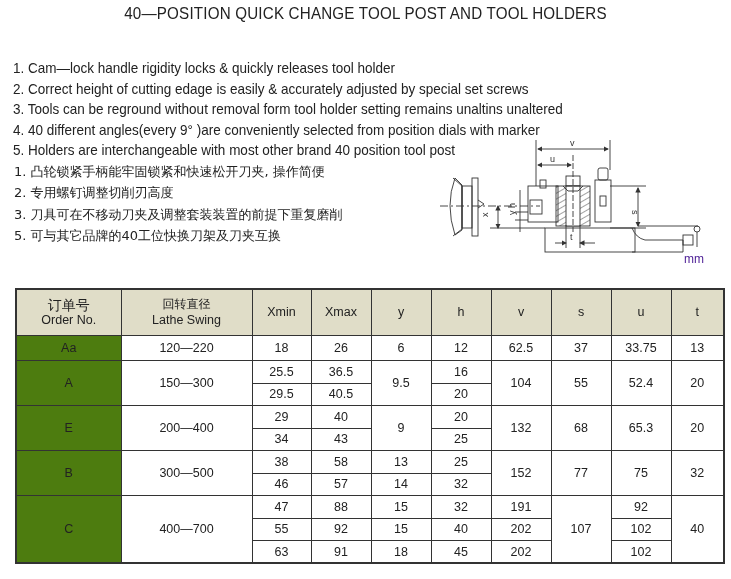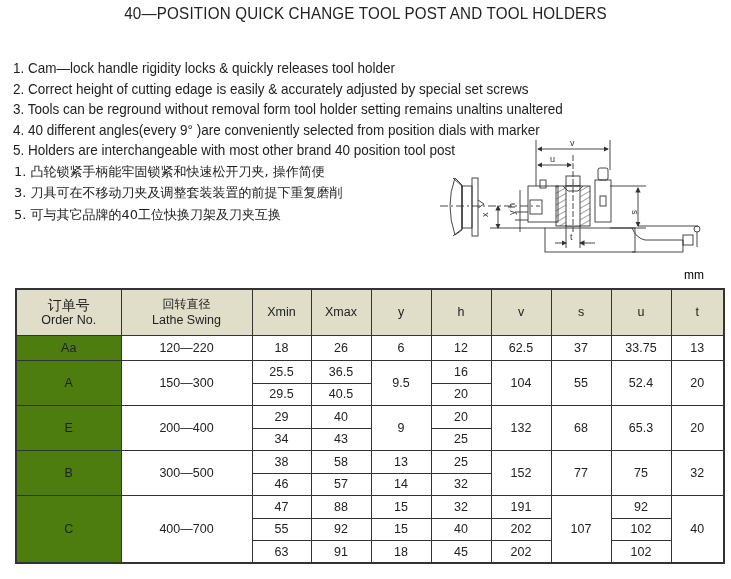--- a/index.html
+++ b/index.html
@@ -5,21 +5,21 @@
   html, body { margin:0; padding:0; background:#ffffff; }
   body { width:731px; height:579px; position:relative; overflow:hidden;
          font-family: "Liberation Sans", "DejaVu Sans", sans-serif; color:#1a1a1a; }
   .title { position:absolute; left:0; width:731px; top:4px; text-align:center;
            font-size:16.5px; letter-spacing:0.2px; color:#222; transform:scaleX(0.92); transform-origin:center; }
   .feat-en { position:absolute; left:13px; top:38px; font-size:15px; line-height:20.5px; color:#222;margin-top:20px; }
   .feat-en div { transform:scaleX(0.9); transform-origin:left; white-space:nowrap; }
   .feat-cn { position:absolute; left:14px; top:147px; font-size:13px; line-height:21.3px; color:#222; font-family:"DejaVu Sans", sans-serif;margin-top:14px; }
   .feat-cn div { white-space:nowrap; }
   .diagram { position:absolute; left:430px; top:125px; width:290px; height:140px; }
-  .unit { position:absolute; left:684px; top:268px; font-size:12px; color:#000000; }
+  .unit { position:absolute; left:684px; top:252px; font-size:12px; color:#4c1d95; }
   table.spec { position:absolute; left:15px; top:288px; border-collapse:collapse; table-layout:fixed;
                font-size:12.5px; color:#222; }
   table.spec td, table.spec th { border:1px solid #333; text-align:center; padding:0; font-weight:normal; }
   table.spec { border:2px solid #333; }
   table.spec thead th { background:#e0ddc8; height:45px; line-height:15px; }
   .order-cell { background:#4d7c0f; }
   .r { height:22.5px; }
 </style>
 </head>
 <body>
@@ -29,20 +29,21 @@
 <div class="feat-en">
   <div>1. Cam—lock handle rigidity locks &amp; quickly releases tool holder</div>
   <div>2. Correct height of cutting edage is easily &amp; accurately adjusted by special set screws</div>
   <div>3. Tools can be reground without removal form tool holder setting remains unaltins unaltered</div>
   <div>4. 40 different angles(every 9° )are conveniently selected from position dials with marker</div>
   <div>5. Holders are interchangeable with most other brand 40 position tool post</div>
 </div>
 
 <div class="feat-cn">
   <div>1. 凸轮锁紧手柄能牢固锁紧和快速松开刀夹, 操作简便</div>
+  <div>2. 专用螺钉调整切削刃高度</div>
   <div>3. 刀具可在不移动刀夹及调整套装装置的前提下重复磨削</div>
   <div>5. 可与其它品牌的40工位快换刀架及刀夹互换</div>
 </div>
 
 <svg class="diagram" viewBox="430 125 290 140" width="290" height="140" xmlns="http://www.w3.org/2000/svg">
   <defs>
     <pattern id="hatch" width="5" height="5" patternUnits="userSpaceOnUse" patternTransform="rotate(60)">
       <line x1="0" y1="0" x2="0" y2="5" stroke="#444" stroke-width="1"></line>
     </pattern>
     <marker id="arr" markerWidth="6" markerHeight="6" refX="5" refY="3" orient="auto">

